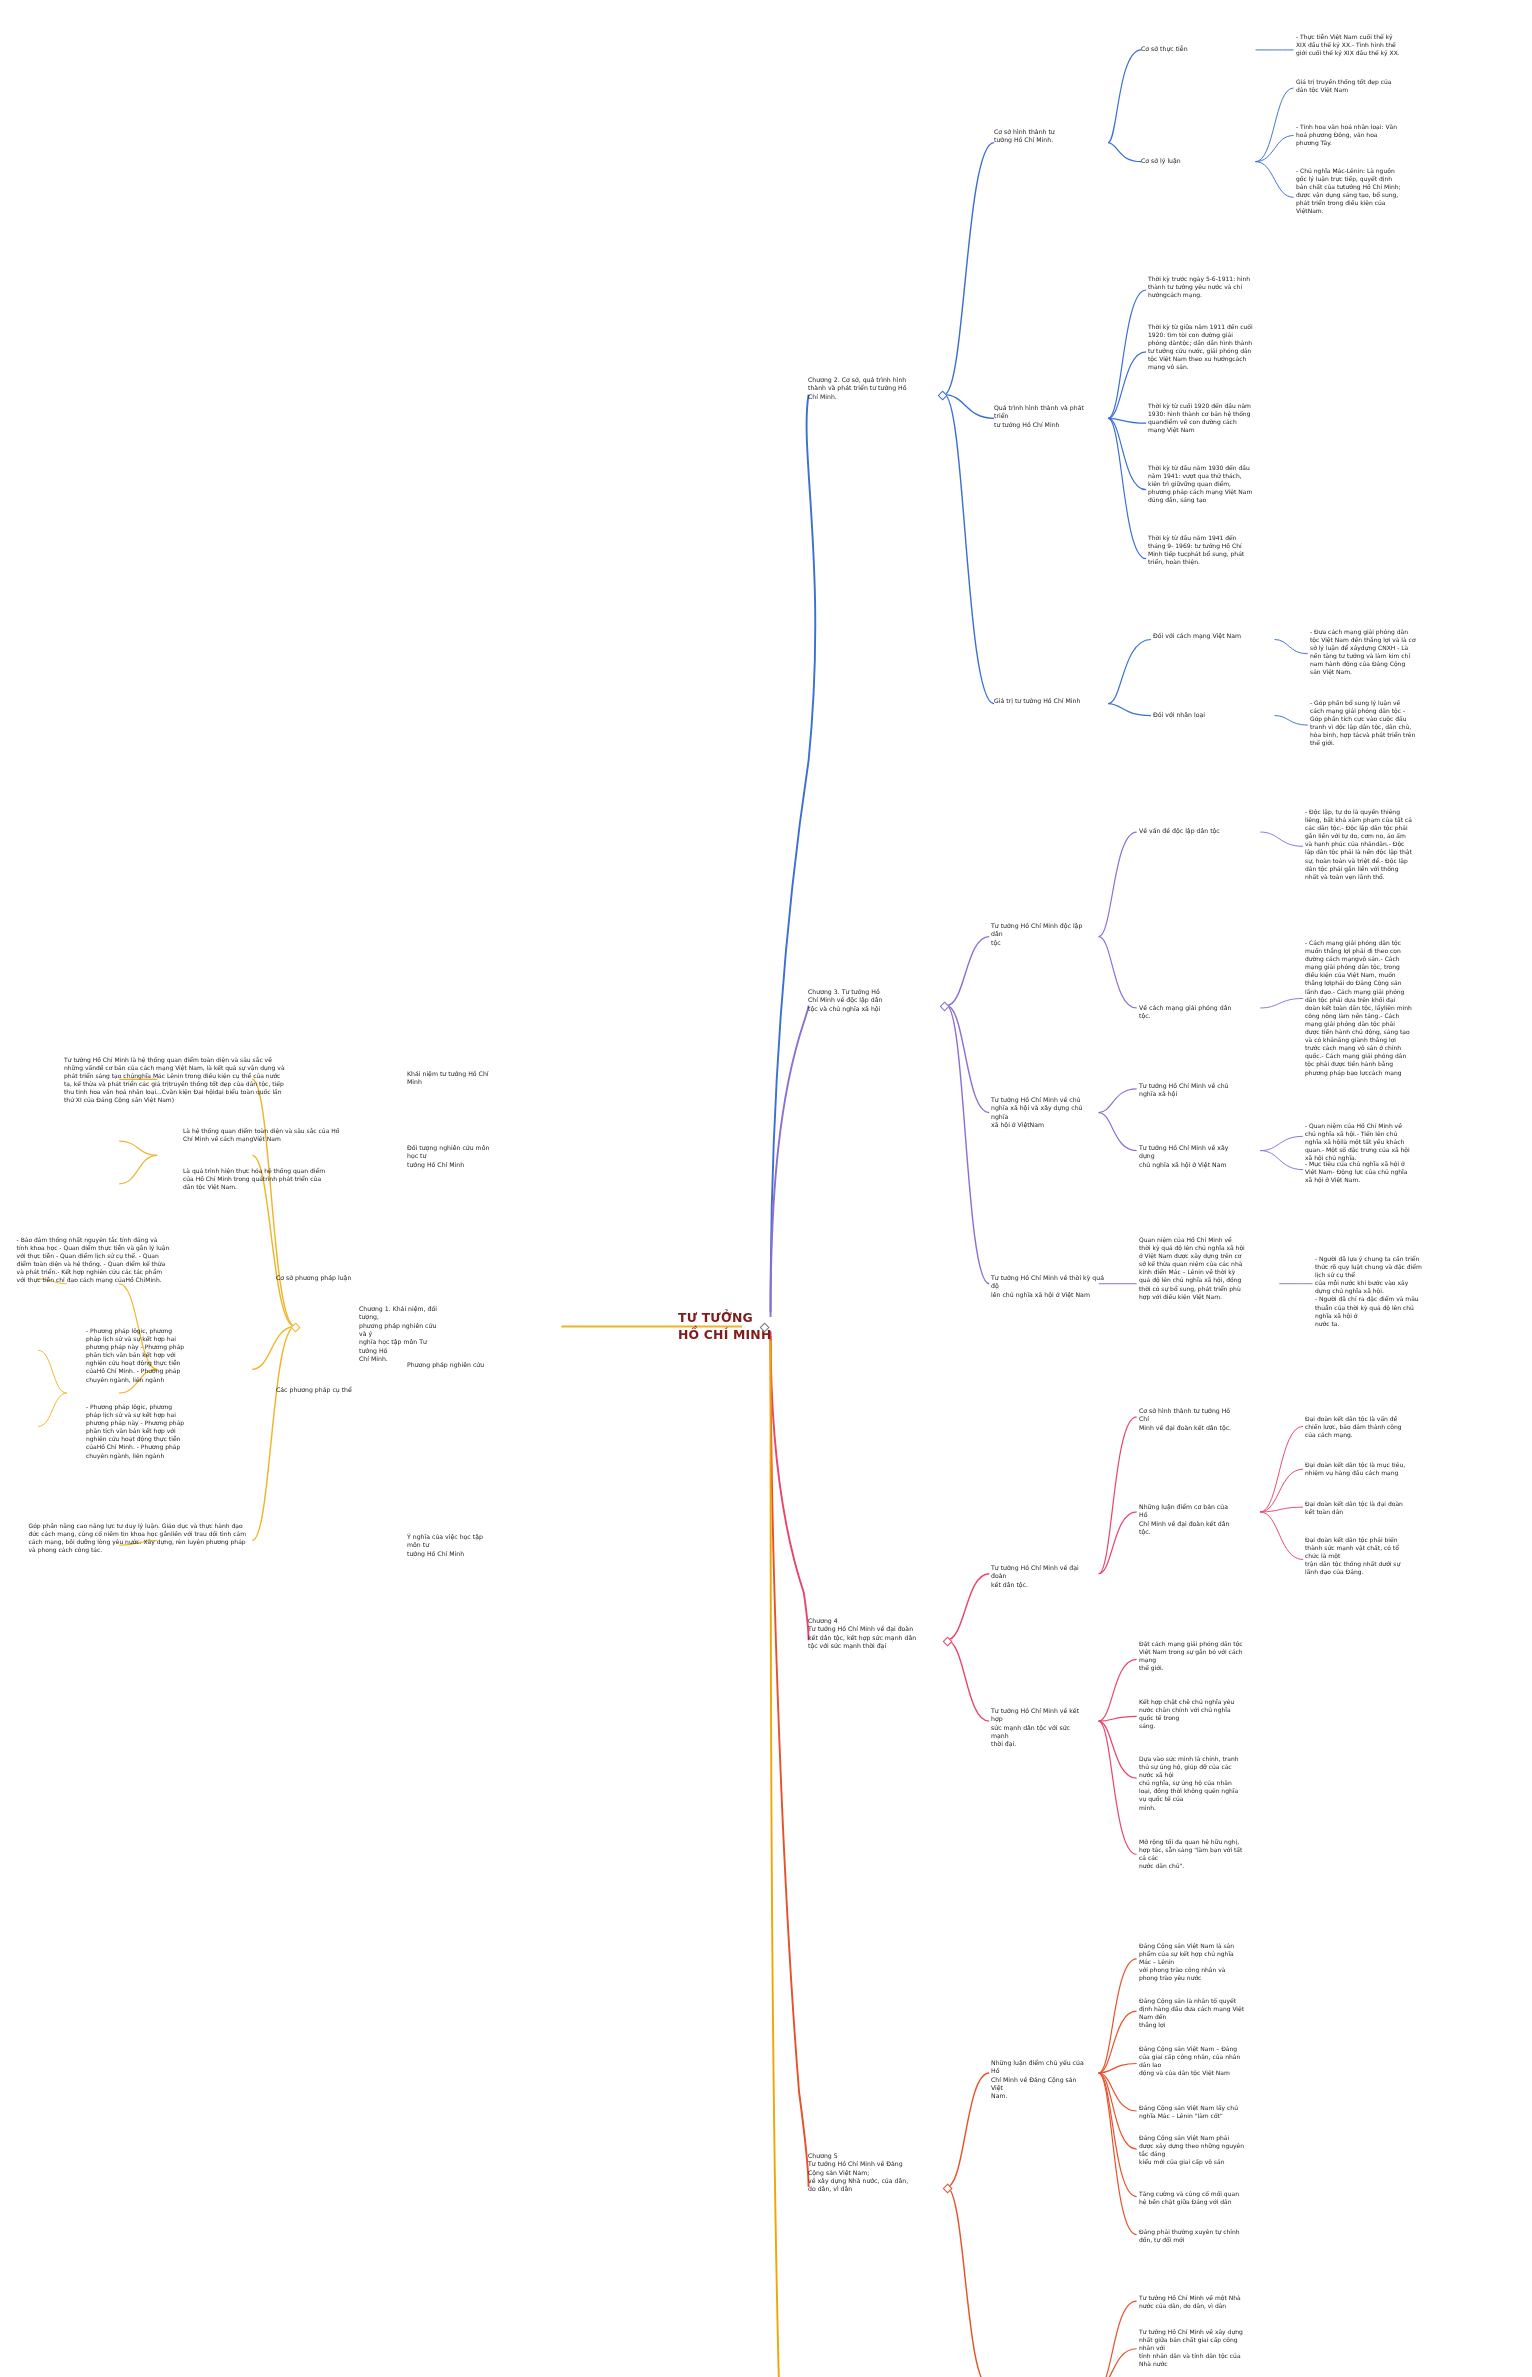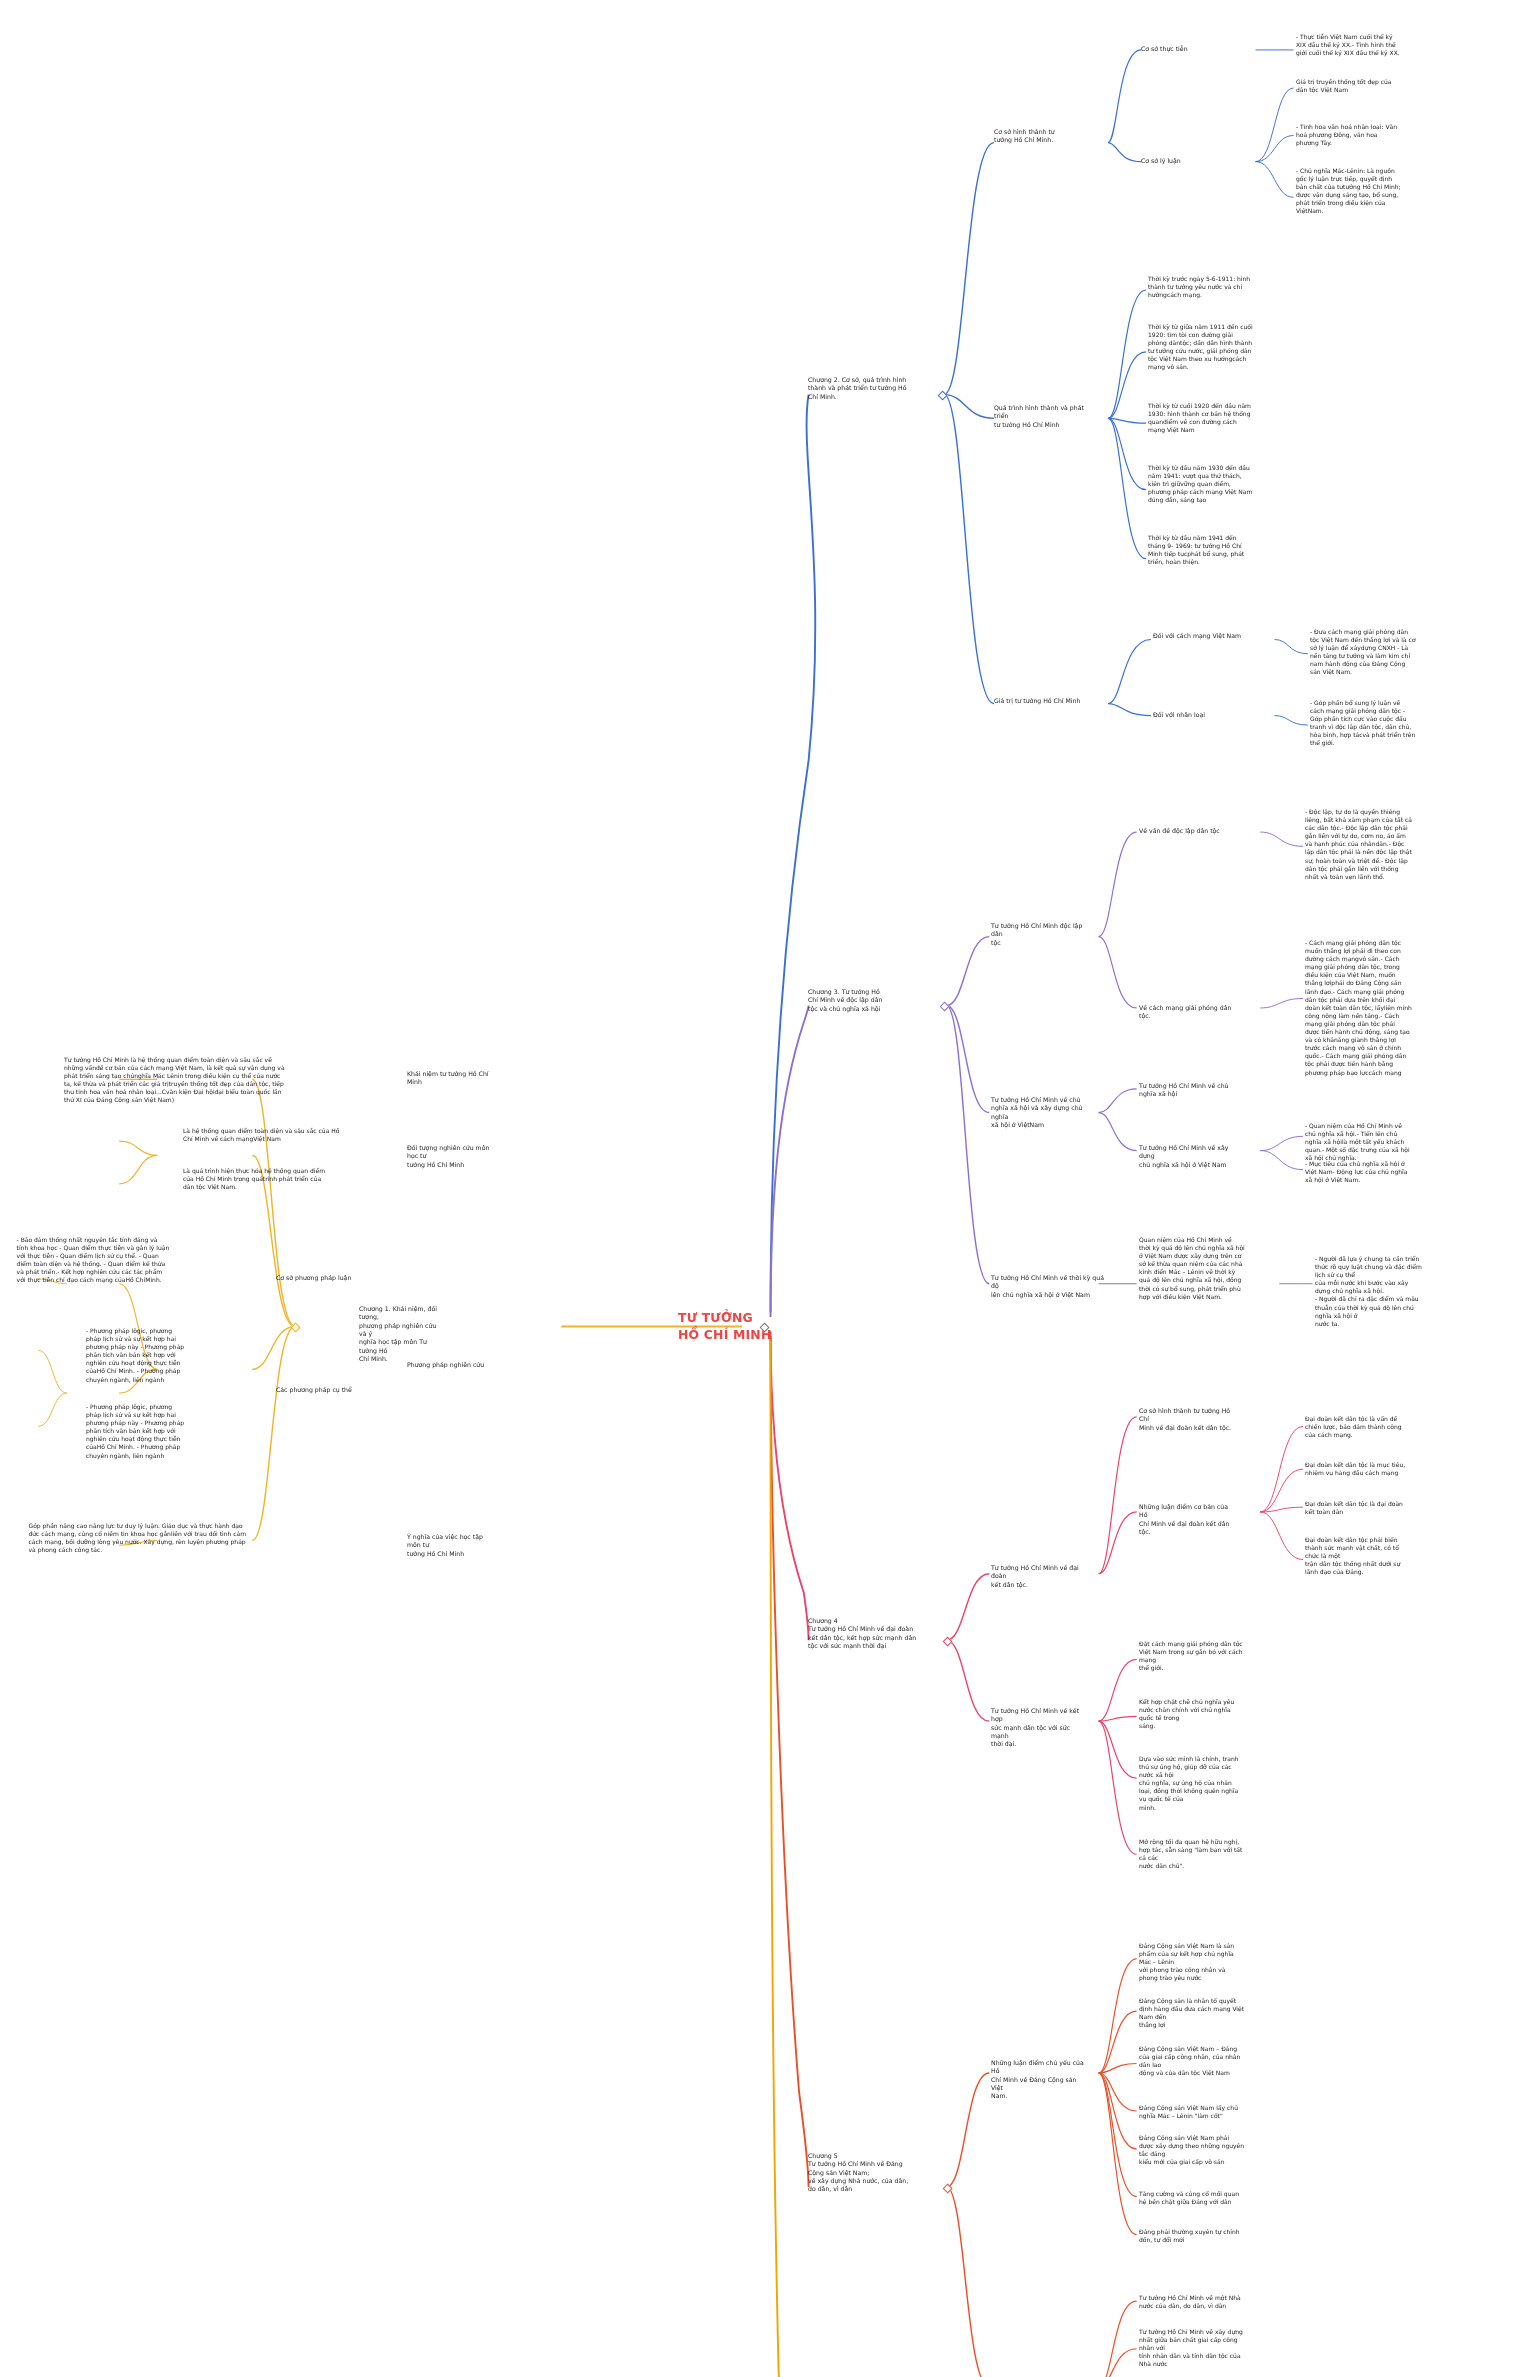--- a/index.html
+++ b/index.html
@@ -1,19 +1,19 @@
 <!DOCTYPE html>
 <html style="font-size:7.6px"><head>
 <meta charset="utf-8">
 <style>
   html,body{margin:0;padding:0;background:#ffffff;}
   body{font-family:"DejaVu Sans", sans-serif;}
   #root{position:relative;width:1533px;height:2615px;overflow:hidden;background:#fff;}
   .node{position:absolute;font-size:6.2px;line-height:1.35;color:#222;}
-  .center{font-weight:bold;font-size:12.4px;color:#ef4444;letter-spacing:0.2px;}
+  .center{font-weight:bold;font-size:12.4px;color:#7f1d1d;letter-spacing:0.2px;}
   svg.links{position:absolute;left:0;top:0;width:1533px;height:2615px;pointer-events:none;}
   .dot{position:absolute;width:5.2px;height:5.2px;border:1px solid #999;background:#fff;transform:rotate(45deg);}
   .lf{font-size:6px;}
 </style>
 </head>
 <body>
 
 <div id="root">
   <svg class="links" viewBox="0 0 3223 5500">
 

